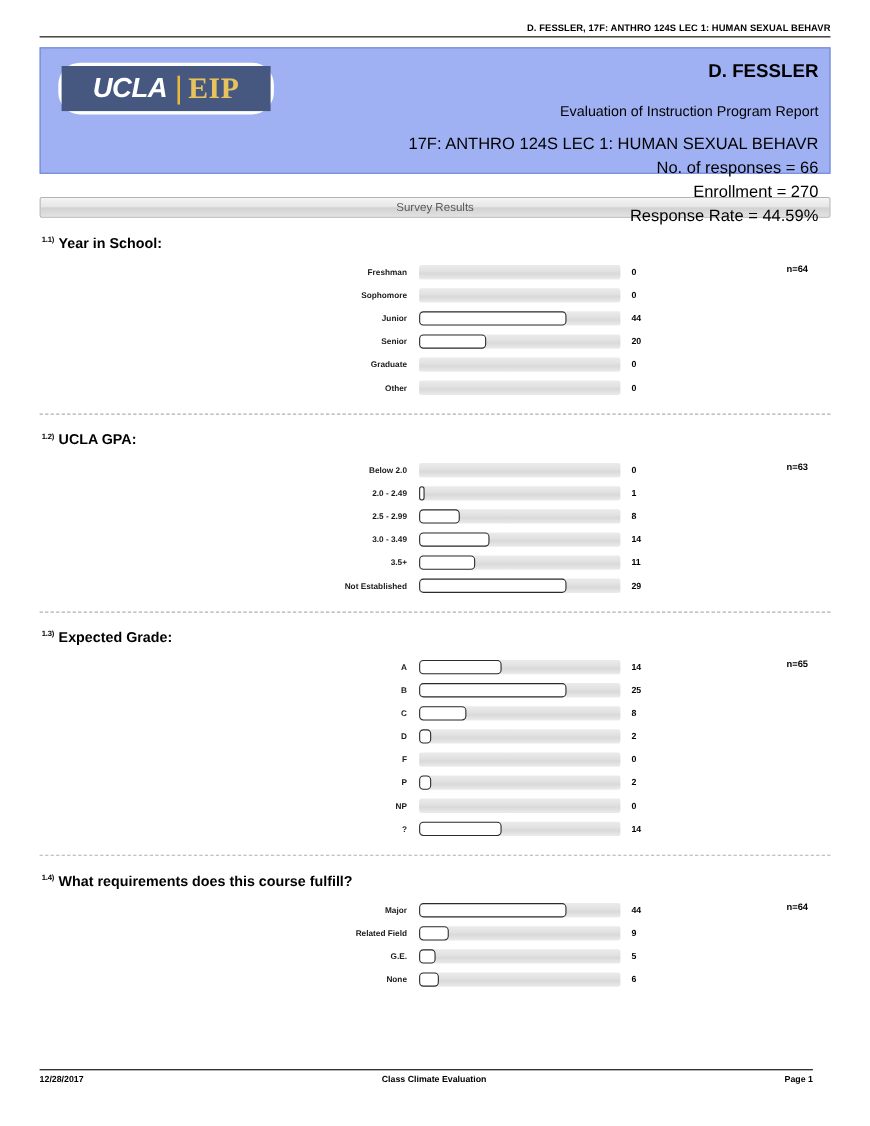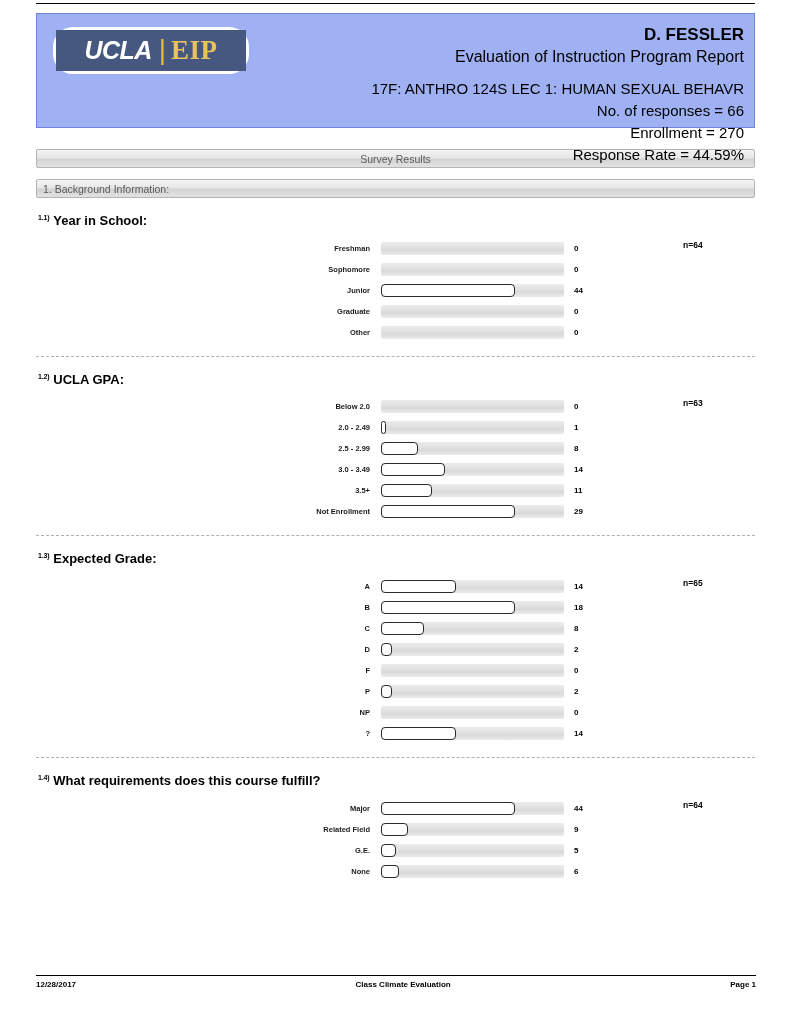--- a/index.html
+++ b/index.html
@@ -103,23 +103,23 @@
     right: 10px;
     top: 11px;
     text-align: right;
   }
   .banner-title {
     font-size: 17px;
     font-weight: bold;
     line-height: 1.15;
   }
   .banner-sub {
-    font-size: 16px;
+    font-size: 13px;
     line-height: 1.3;
-    margin-top: 2px;
+    margin-top: 18px;
   }
   .banner-meta {
     margin-top: 11px;
     font-size: 15px;
     line-height: 1.45;
   }
 
   
   .barhead {
     height: 19px;
@@ -194,39 +194,39 @@
   .rvalue {
     width: 44px;
     padding-left: 10px;
     font-size: 8px;
     font-weight: bold;
     box-sizing: border-box;
     white-space: nowrap;
   }
   .nbox {
     position: absolute;
-    left: 613px;
+    left: 645px;
     top: 2px;
     font-size: 8.5px;
     font-weight: bold;
     white-space: nowrap;
     padding-left: 34px;
   }
 
   .sep {
     margin-top: 13px;
     border-top: 1px dashed #b0b0b0;
     height: 0;
   }
 
   
   .footer {
     position: absolute;
     left: 36px;
-    right: 35px;
+    right: 52px;
     bottom: 38px;
   }
   .footer-rule {
     border-top: 1.6px solid #000;
     height: 0;
     margin-bottom: 4px;
   }
   .footer-row {
     display: flex;
     justify-content: space-between;
@@ -235,20 +235,21 @@
     font-weight: bold;
   }
   .footer-center { flex: 1; text-align: center; }
   .footer-right { text-align: right; }
 </style>
 </head>
 <body>
 
 <div class="page">
 
+  <div class="runhead">D. FESSLER, 17F: ANTHRO 124S LEC 1: HUMAN SEXUAL BEHAVR</div>
   <div class="runhead-rule"></div>
 
   <div class="banner">
     <div class="logo-frame">
       <div class="logo-inner">
         <span class="logo-ucla">UCLA</span>
         <span class="logo-pipe">|</span>
         <span class="logo-eip">EIP</span>
       </div>
     </div>
@@ -261,23 +262,20 @@
         <div>Enrollment = 270</div>
         <div>Response Rate = 44.59%</div>
       </div>
     </div>
   </div>
 
   <div class="barhead center">
     <span>Survey Results</span>
   </div>
 
-  <div class="barhead left sub">
-    <span>1. Background Information:</span>
-  </div>
 
   <div id="questions">
       <div class="qblock">
         <div class="qtitle"><span class="qnum">1.1)</span><span>Year in School:</span></div>
         <div class="chart">
           <div class="row">
             <div class="rlabel">Freshman</div>
             <div class="track"></div>
             <div class="rvalue">0</div>
           </div>
@@ -287,20 +285,27 @@
             <div class="rvalue">0</div>
           </div>
           <div class="row">
             <div class="rlabel">Junior</div>
             <div class="track">
               <div class="fill" style="width: 133.59px;"></div>
             </div>
             <div class="rvalue">44</div>
           </div>
           <div class="row">
+            <div class="rlabel">Senior</div>
+            <div class="track">
+              <div class="fill" style="width: 60.7227px;"></div>
+            </div>
+            <div class="rvalue">20</div>
+          </div>
+          <div class="row">
             <div class="rlabel">Graduate</div>
             <div class="track"></div>
             <div class="rvalue">0</div>
           </div>
           <div class="row">
             <div class="rlabel">Other</div>
             <div class="track"></div>
             <div class="rvalue">0</div>
           </div>
           <div class="nbox">n=64</div>
@@ -337,21 +342,21 @@
             <div class="rvalue">14</div>
           </div>
           <div class="row">
             <div class="rlabel">3.5+</div>
             <div class="track">
               <div class="fill" style="width: 50.6721px;"></div>
             </div>
             <div class="rvalue">11</div>
           </div>
           <div class="row">
-            <div class="rlabel">Not Enrollment</div>
+            <div class="rlabel">Not Established</div>
             <div class="track">
               <div class="fill" style="width: 133.59px;"></div>
             </div>
             <div class="rvalue">29</div>
           </div>
           <div class="nbox">n=63</div>
         </div>
         <div class="sep"></div>
       </div>
       <div class="qblock">
@@ -362,21 +367,21 @@
             <div class="track">
               <div class="fill" style="width: 74.8104px;"></div>
             </div>
             <div class="rvalue">14</div>
           </div>
           <div class="row">
             <div class="rlabel">B</div>
             <div class="track">
               <div class="fill" style="width: 133.59px;"></div>
             </div>
-            <div class="rvalue">18</div>
+            <div class="rvalue">25</div>
           </div>
           <div class="row">
             <div class="rlabel">C</div>
             <div class="track">
               <div class="fill" style="width: 42.7488px;"></div>
             </div>
             <div class="rvalue">8</div>
           </div>
           <div class="row">
             <div class="rlabel">D</div>

